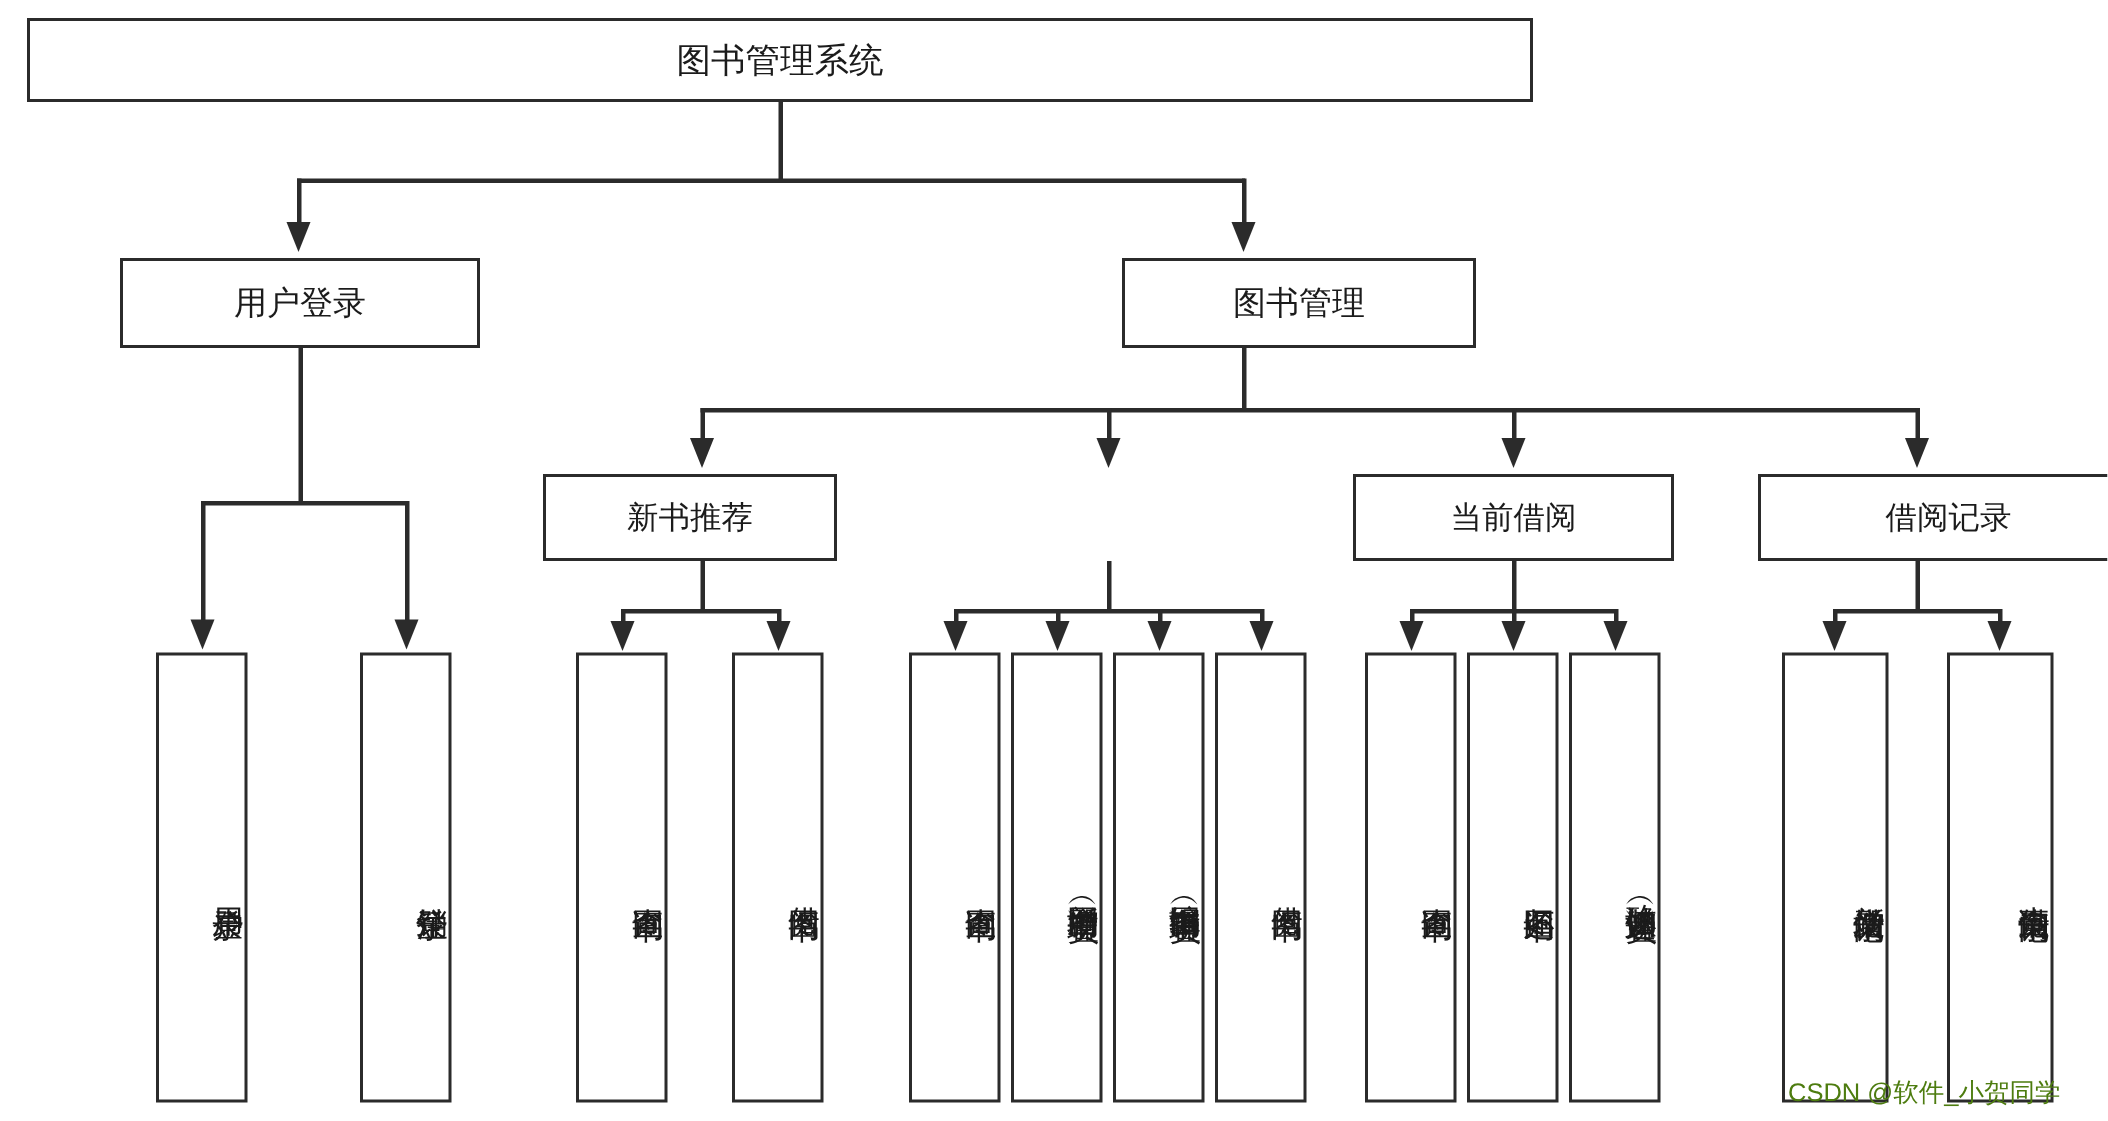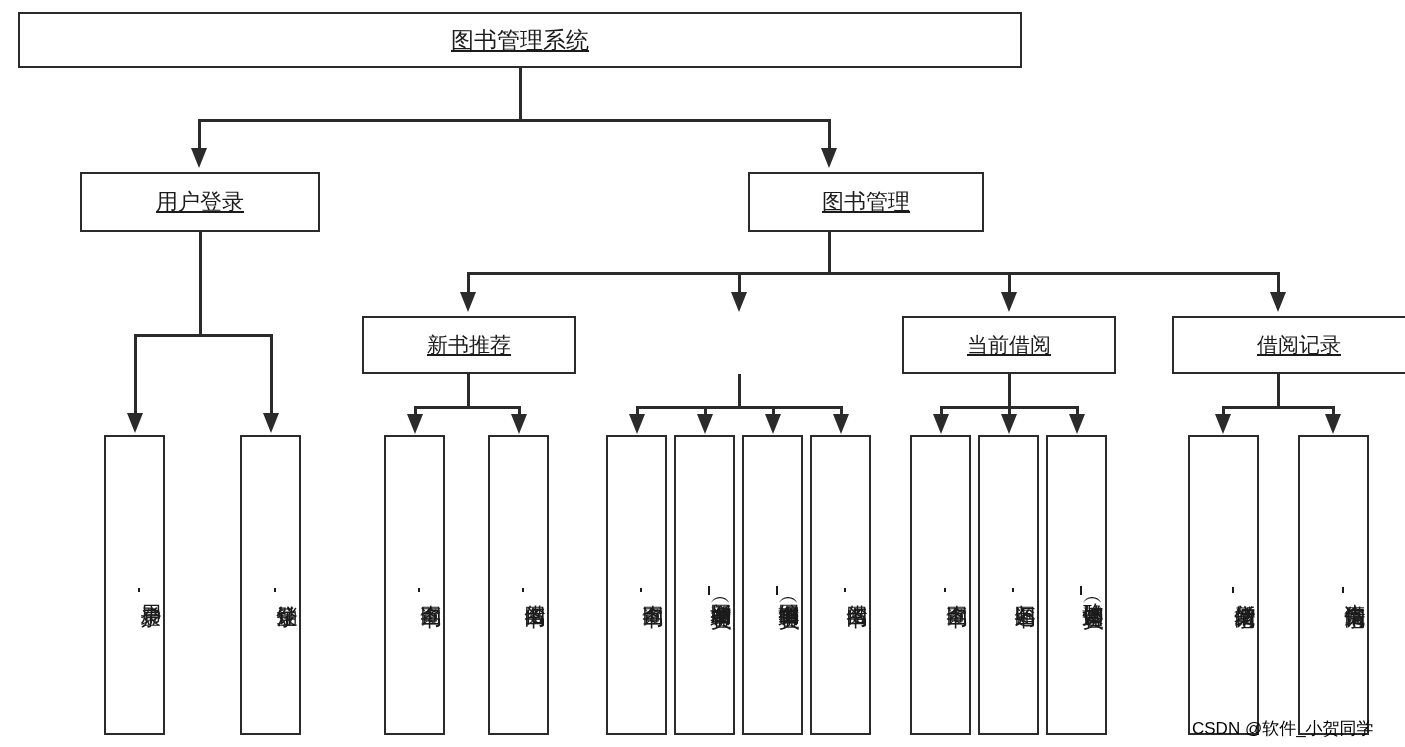--- a/index.html
+++ b/index.html
@@ -23,21 +23,20 @@
   .node {
     position: absolute;
     box-sizing: border-box;
     border: 2.5px solid #2b2b2b;
     background: #ffffff;
     display: flex;
     align-items: center;
     justify-content: center;
     text-align: center;
     color: #1b1b1b;
-    text-decoration: underline;
   }
   .node.root {
     font-size: 23px;
   }
   .node.lvl1 {
     font-size: 22px;
   }
   .node.lvl2 {
     font-size: 21px;
   }
@@ -66,21 +65,21 @@
     height: 0;
     border-left: 8px solid transparent;
     border-right: 8px solid transparent;
     border-top: 20px solid #2b2b2b;
   }
 
   
   #watermark {
     position: absolute;
     font-size: 17px;
-    color: #000000;
+    color: #4d7c0f;
     white-space: nowrap;
     user-select: none;
   }
 </style>
 </head>
 <body>
 
 <div id="stage">
 
   <div class="node root" style="left:18px; top:12px; width:1004px; height:56px;">图书管理系统</div>
@@ -113,21 +112,21 @@
 
   <div class="edge v" style="left:738px; top:272px; height:22px;"></div>
   <div class="arrow" style="left:731px; top:292px;"></div>
 
   <div class="edge v" style="left:1008px; top:272px; height:22px;"></div>
   <div class="arrow" style="left:1001px; top:292px;"></div>
 
   <div class="edge v" style="left:1277px; top:272px; height:22px;"></div>
   <div class="arrow" style="left:1270px; top:292px;"></div>
 
-  <div class="node lvl2" style="left:362px; top:316px; width:214px; height:58px;">新书推荐</div>
+  <div class="node lvl2" style="left:362px; top:316px; width:196px; height:58px;">新书推荐</div>
   <div class="node lvl2" style="left:902px; top:316px; width:214px; height:58px;">当前借阅</div>
   <div class="node lvl2" style="left:1172px; top:316px; width:254px; height:58px;">借阅记录</div>
 
   <div class="edge v" style="left:467px; top:374px; height:34px;"></div>
   <div class="edge h" style="left:414px; top:406px; width:106px;"></div>
   <div class="edge v" style="left:414px; top:406px; height:12px;"></div>
   <div class="arrow" style="left:407px; top:414px;"></div>
   <div class="edge v" style="left:518px; top:406px; height:12px;"></div>
   <div class="arrow" style="left:511px; top:414px;"></div>
 

